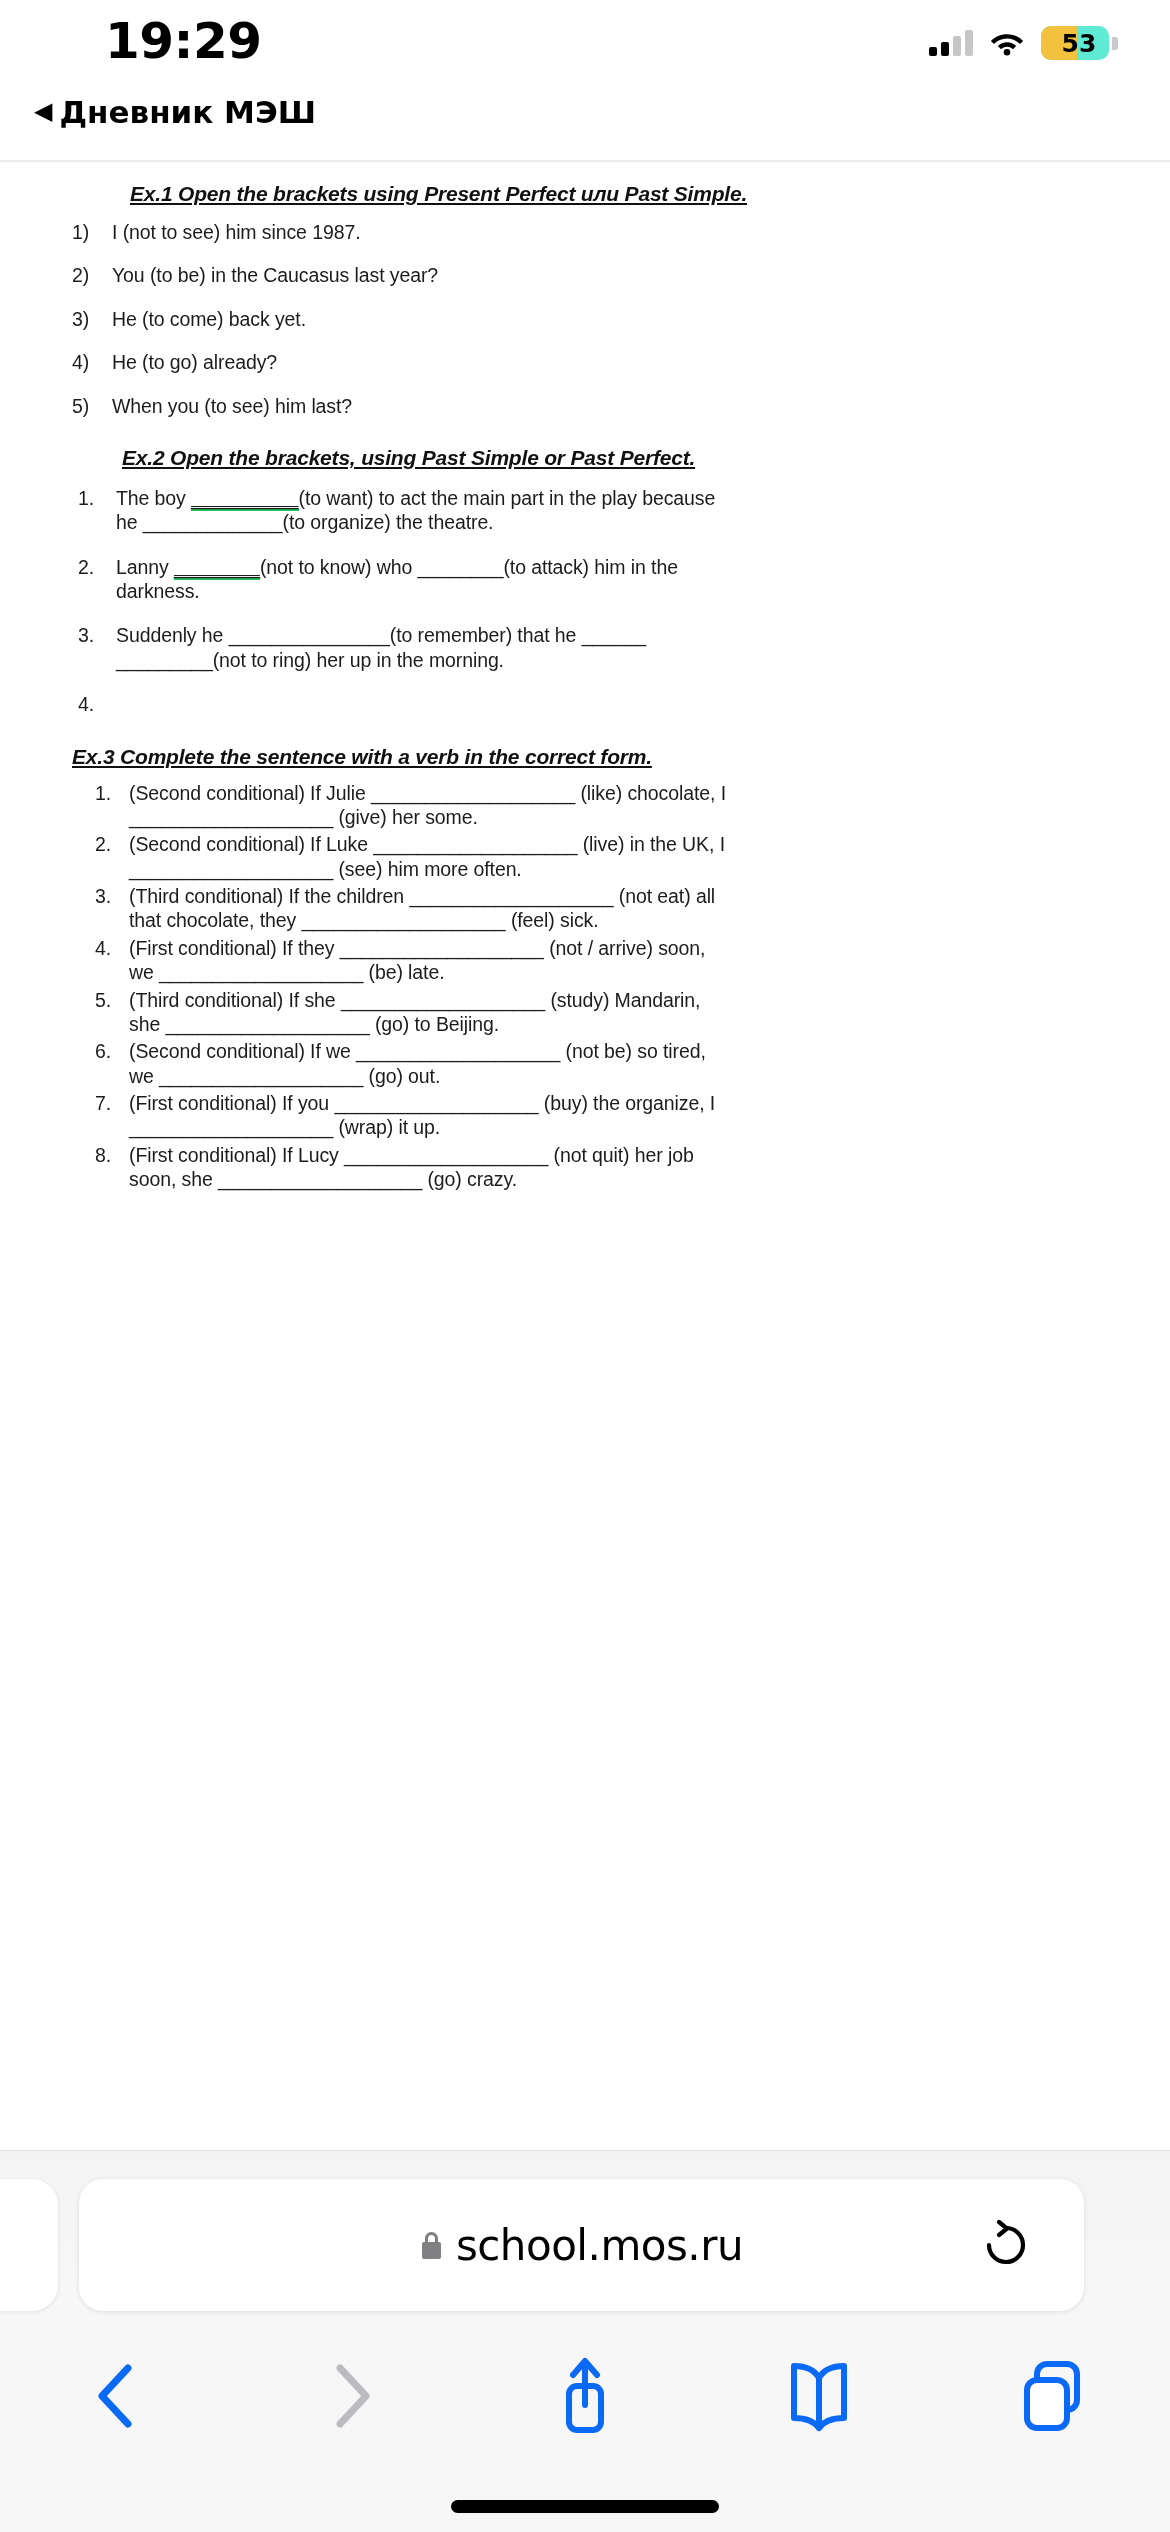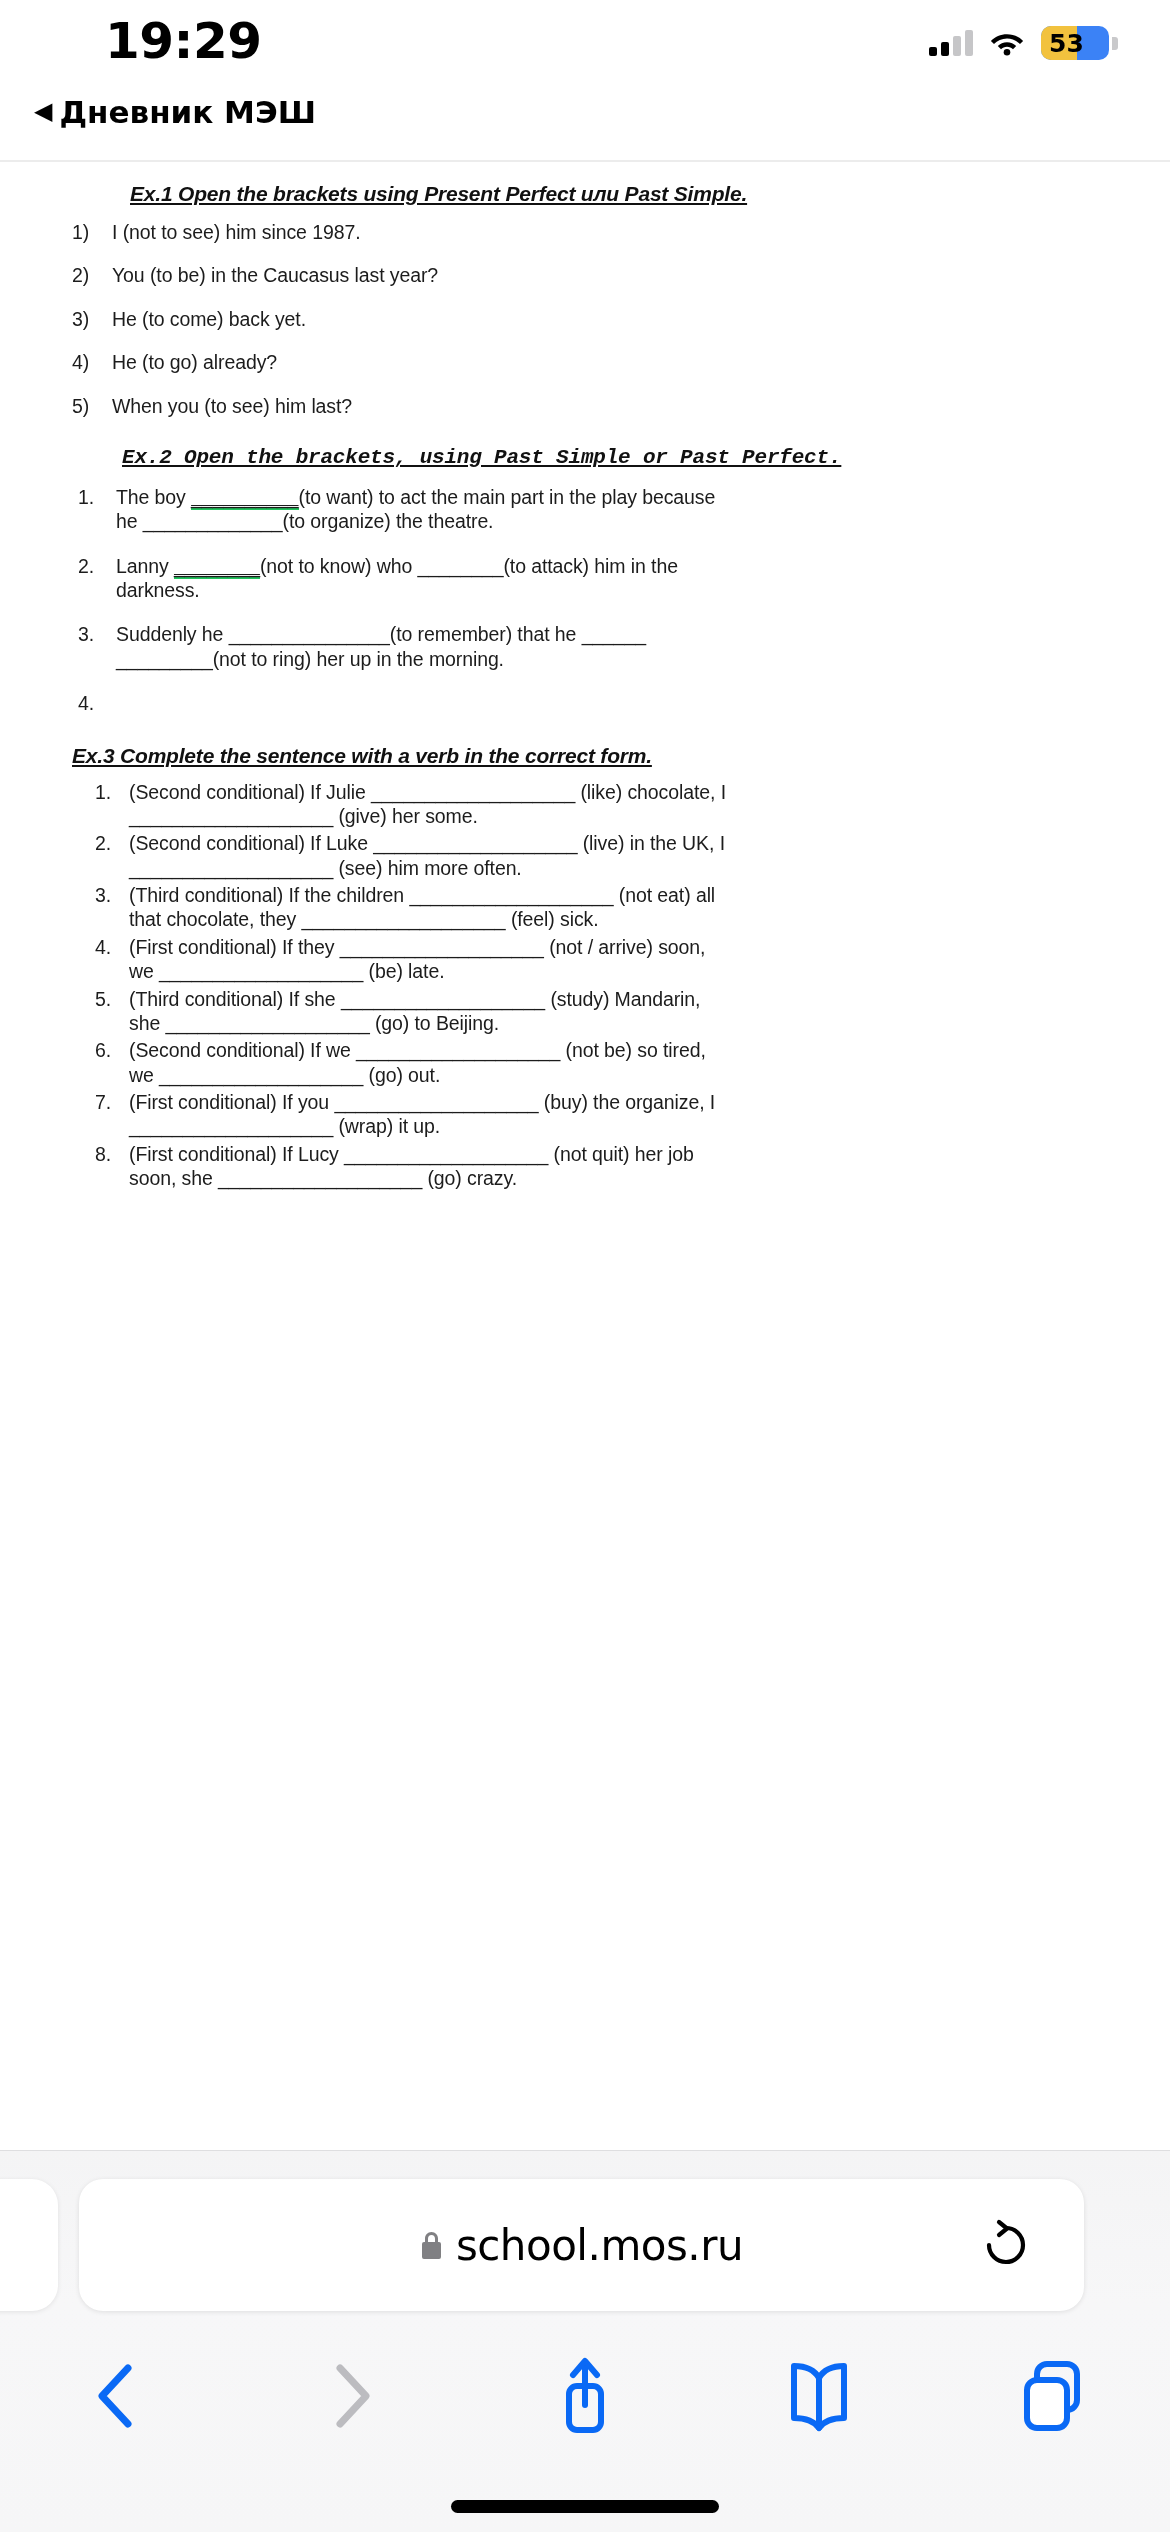--- a/index.html
+++ b/index.html
@@ -45,22 +45,22 @@
   .signal i { display:block; width: 8px; background: #000; border-radius: 2px; }
   .signal i:nth-child(1){ height: 9px; }
   .signal i:nth-child(2){ height: 14px; }
   .signal i:nth-child(3){ height: 20px; background: #c6c6c8; }
   .signal i:nth-child(4){ height: 26px; background: #c6c6c8; }
   .wifi { width: 34px; height: 26px; position: relative; }
   .battery {
     position: relative;
     width: 68px; height: 34px;
     border-radius: 10px;
-    background: #3b82f6;
-    display: flex; align-items: center; justify-content: flex-start;
+    background: #5eead4;
+    display: flex; align-items: center; justify-content: center;
     overflow: hidden;
   }
   .battery .fill {
     position: absolute; left:0; top:0; bottom:0;
     width: 53%;
     background: #f2c23e;
   }
   .battery .lvl {
     position: relative;
     z-index: 2;
@@ -119,21 +119,21 @@
   .ex-head {
     font-weight: bold;
     font-style: italic;
     text-decoration: underline;
     font-size: 21px;
     letter-spacing: -0.2px;
     color: #111;
     white-space: nowrap;
   }
   .ex1-head { margin: 20px 0 0 130px; }
-  .ex2-head { margin: 28px 0 9px 122px; font-family: Liberation Mono, monospace; }
+  .ex2-head { margin: 28px 0 9px 122px; }
   .ex3-head {
     margin: 28px 0 0 58px;
     padding-left: 14px;
   }
 
   
   .list1 { margin-top: 14px; }
   .row {
     display: flex;
     font-size: 19.5px;

